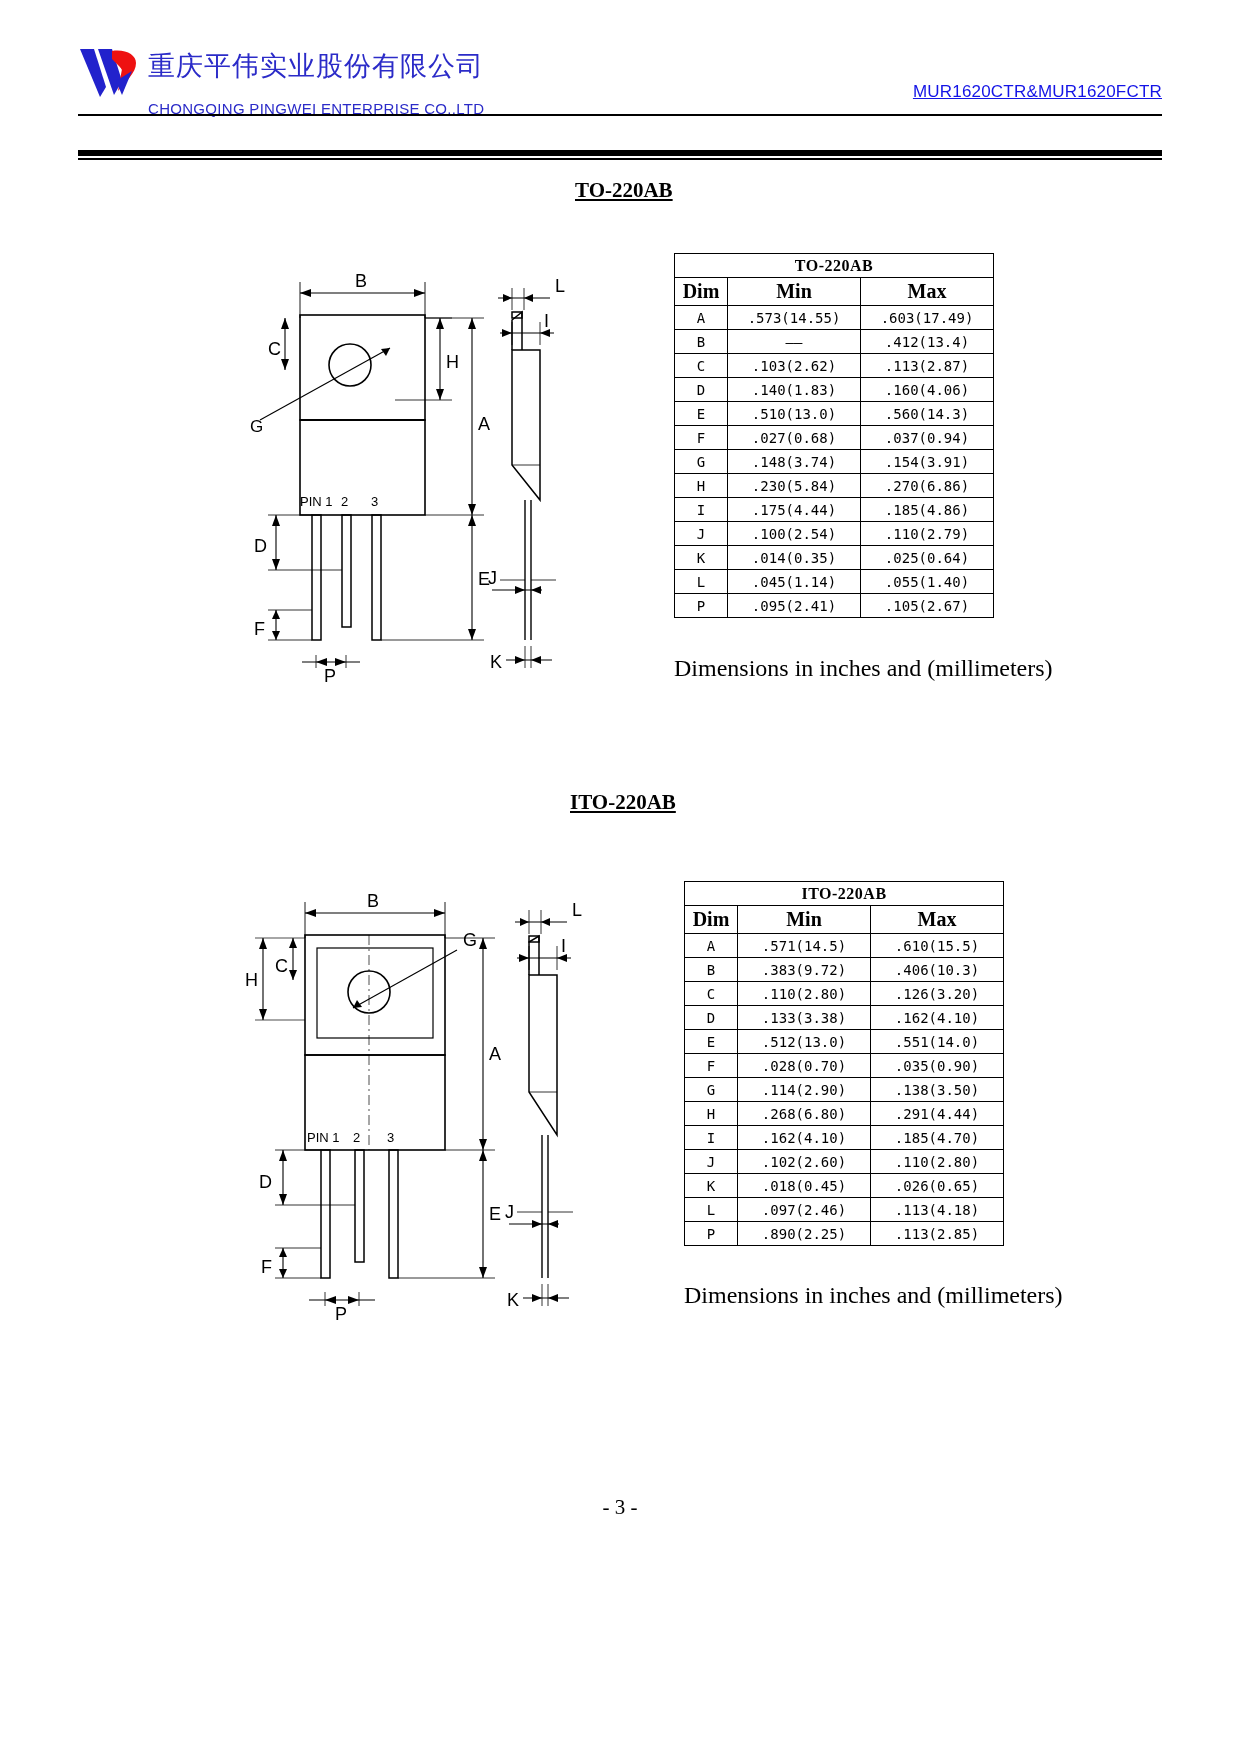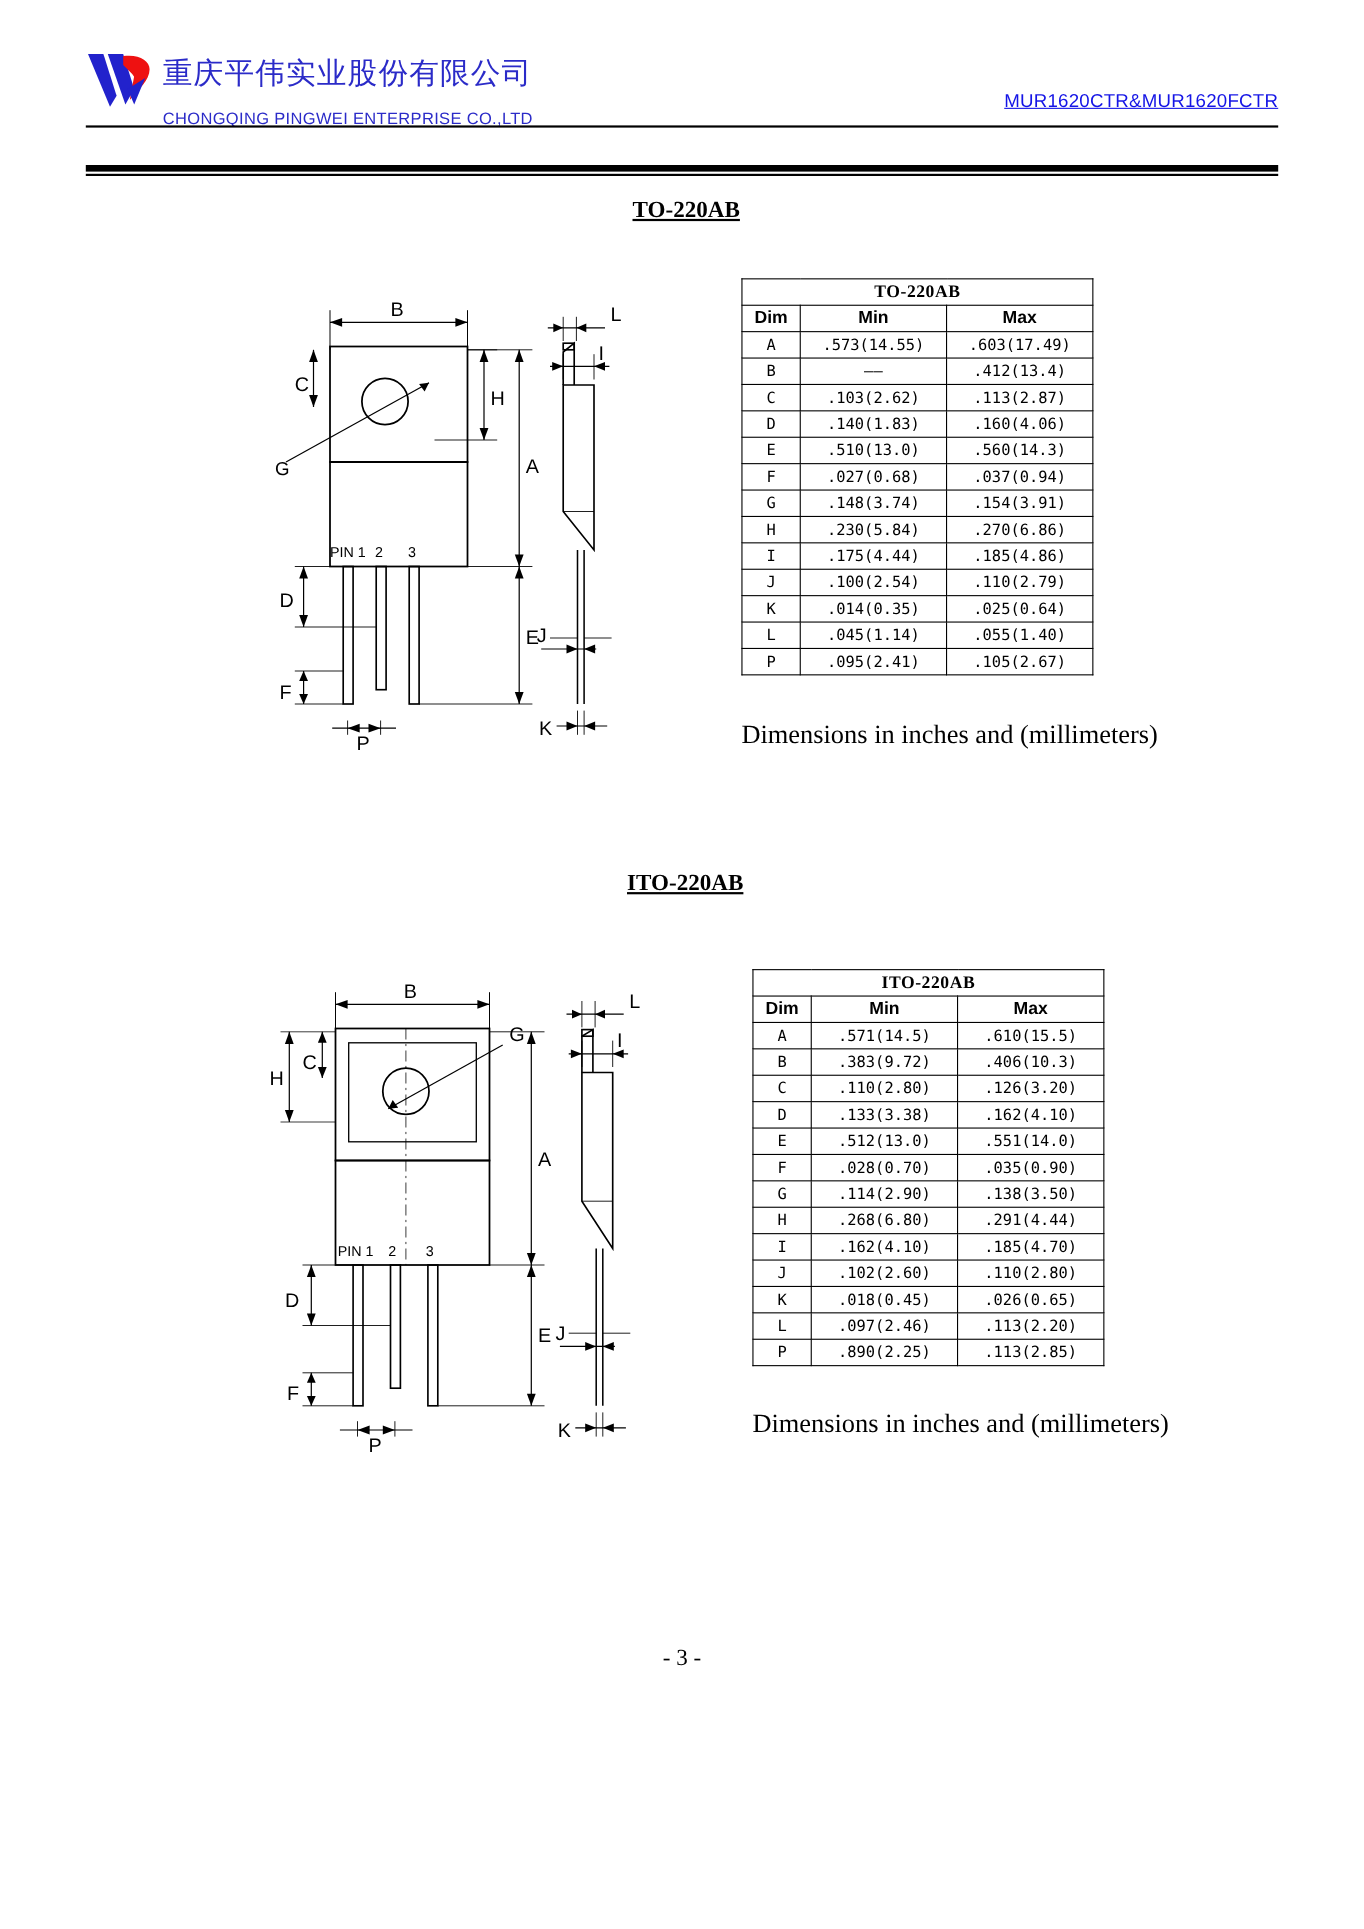--- a/index.html
+++ b/index.html
@@ -51,21 +51,21 @@
   }
   .dimtable td,.dimtable th{
     border:1px solid #000;text-align:center;padding:2px 4px;height:19px;
     font-weight:normal;
   }
   .dimtable .caption-row td{
     font-family:"Liberation Serif",serif;font-weight:bold;font-size:16px;
     letter-spacing:.5px;
   }
   .dimtable .hdr td{
-    font-family:Liberation Sans, sans-serif;font-weight:bold;font-size:16px;
+    font-family:Liberation Serif, serif;font-weight:bold;font-size:20px;
   }
   .dimtable td.dim{width:44px;}
   .dimtable td.val{width:124px;}
   #table1{left:674px;top:253px;}
   #table2{left:684px;top:881px;}
 
   .dimcaption{
     position:absolute;font-family:"Liberation Serif",serif;font-size:24px;
     white-space:nowrap;
   }
@@ -479,21 +479,21 @@
         <td class="val">.110(2.80)</td>
       </tr>
     <tr>
         <td class="dim">K</td>
         <td class="val">.018(0.45)</td>
         <td class="val">.026(0.65)</td>
       </tr>
     <tr>
         <td class="dim">L</td>
         <td class="val">.097(2.46)</td>
-        <td class="val">.113(2.20)</td>
+        <td class="val">.113(4.18)</td>
       </tr>
     <tr>
         <td class="dim">P</td>
         <td class="val">.890(2.25)</td>
         <td class="val">.113(2.85)</td>
       </tr>
   </tbody>
 </table>
 
 <div class="dimcaption" id="cap2">Dimensions in inches and (millimeters)</div>

